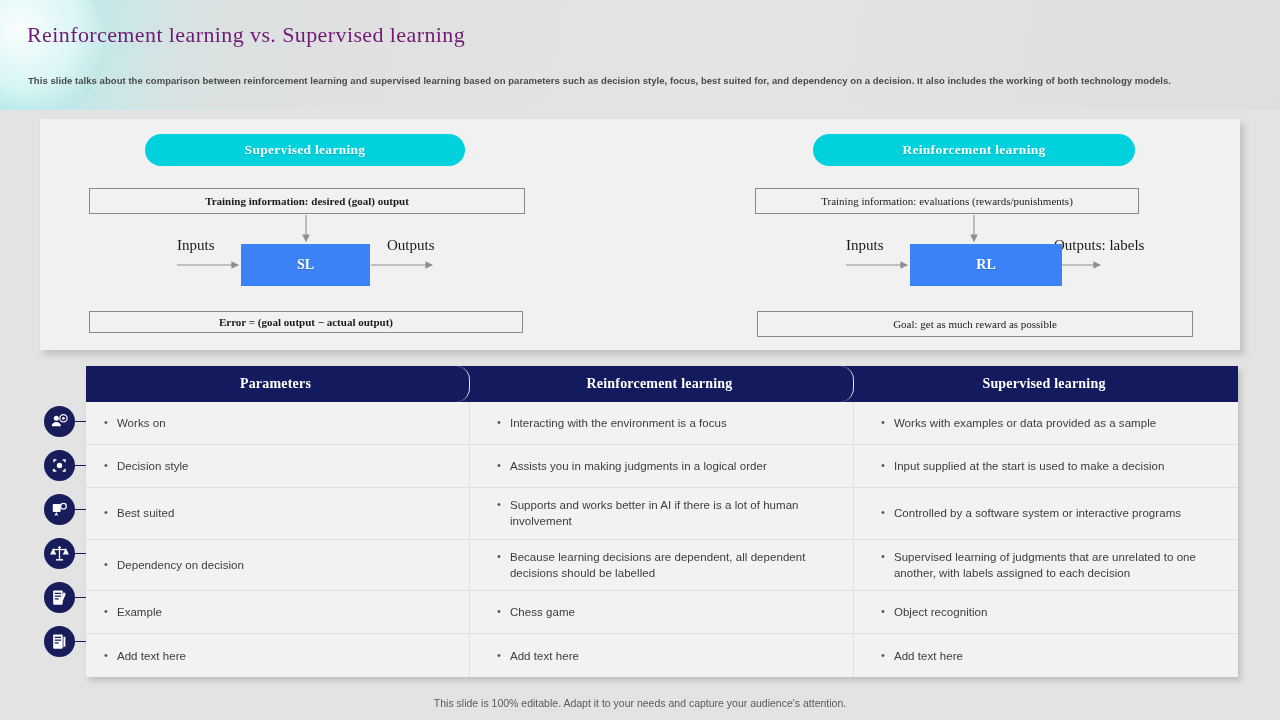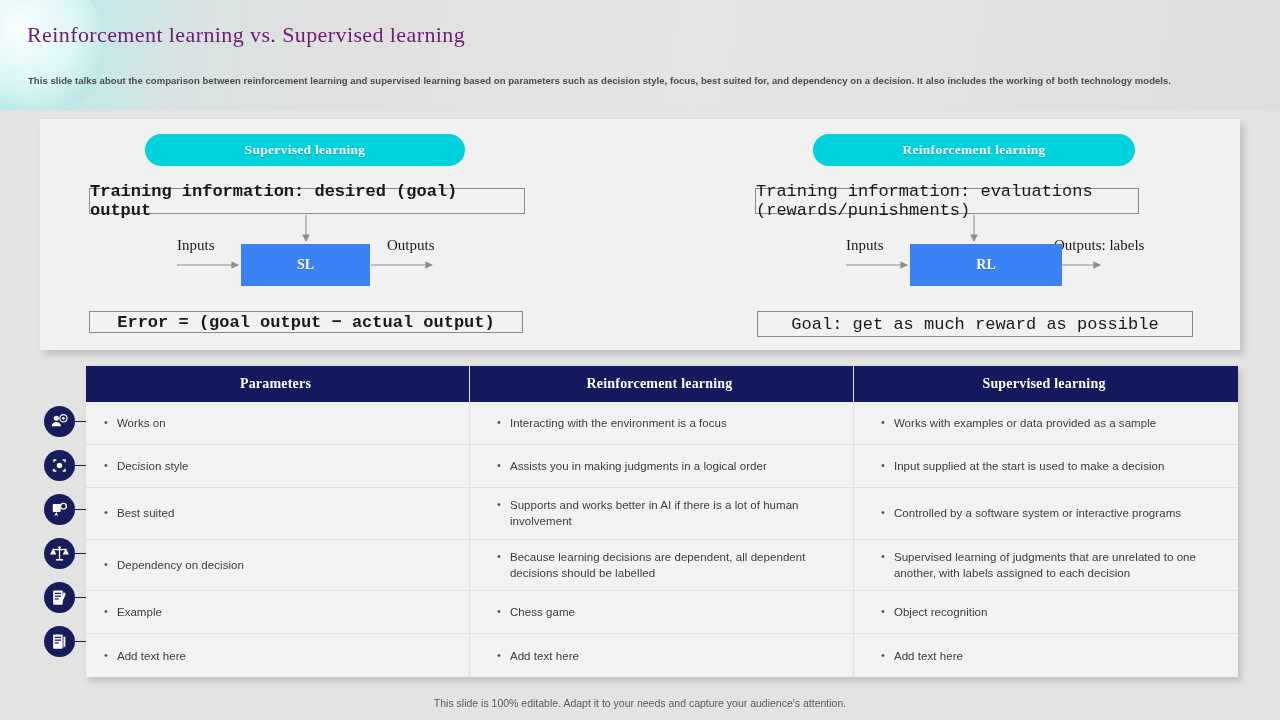--- a/index.html
+++ b/index.html
@@ -97,22 +97,22 @@
   #pill-sl { left: 105px; width: 320px; }
   #pill-rl { left: 173px; width: 322px; }
 
   .info-box {
     position: absolute;
     border: 1px solid #8a8a8a;
     background: #f1f1f1;
     display: flex;
     align-items: center;
     justify-content: center;
-    font-family: Liberation Mono, monospace;
-    font-size: 17px;
+    font-family: Liberation Serif, serif;
+    font-size: 11px;
     color: #1a1a1a;
   }
   .info-box.bold { font-weight: bold; }
 
   #train-sl { left: 49px; top: 69px; width: 436px; height: 26px; }
   #train-rl { left: 115px; top: 69px; width: 384px; height: 26px; }
   #bottom-sl { left: 49px; top: 192px; width: 434px; height: 22px; font-weight: bold; }
   #bottom-rl { left: 117px; top: 192px; width: 436px; height: 26px; }
 
   .model-box {
@@ -161,20 +161,21 @@
   }
   #t-head .t-cell {
     display: flex;
     align-items: center;
     justify-content: center;
     font-family: "Liberation Serif", serif;
     font-weight: bold;
     font-size: 14px;
     color: #ffffff;
     letter-spacing: 0.2px;
+    border-radius: 14px;
   }
   .t-body-row {
     background: #f2f2f2;
     border-bottom: 1px solid #e0e0e0;
     min-height: 43px;
   }
   .t-body-row:last-child { border-bottom: none; }
   .t-cell {
     padding: 9px 14px 9px 10px;
     position: relative;

